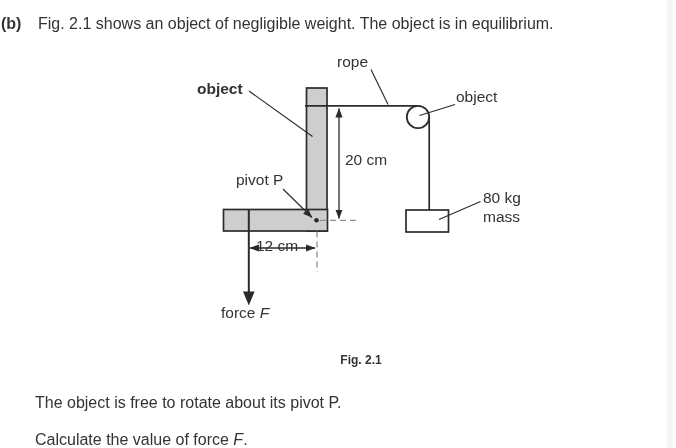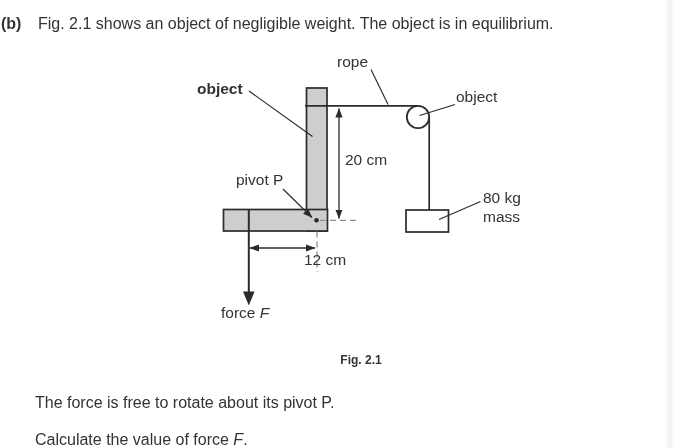--- a/index.html
+++ b/index.html
@@ -74,26 +74,26 @@
 
     <line x1="248.8" y1="210" x2="248.8" y2="293" style="stroke:var(--line);stroke-width:2;"></line>
     <polygon class="solid" points="243,291.5 254.6,291.5 248.8,305.5"></polygon>
   </svg>
 
   <div class="lbl" style="left:197px;top:80px;font-weight:bold;">object</div>
   <div class="lbl" style="left:337px;top:53px;">rope</div>
   <div class="lbl" style="left:456px;top:88px;">object</div>
   <div class="lbl" style="left:345px;top:151px;">20 cm</div>
   <div class="lbl" style="left:236px;top:171px;">pivot P</div>
-  <div class="lbl" style="left:256px;top:251px;margin-left:48px;">12 cm</div>
+  <div class="lbl" style="left:256px;top:237px;">12 cm</div>
   <div class="lbl" style="left:221px;top:304px;"><span>force </span><span class="it">F</span></div>
   <div class="lbl mass-lbl" style="left:483px;top:189px;">
     <div>80 kg</div>
     <div>mass</div>
   </div>
 
   <div class="caption" style="left:261px;top:353px;width:200px;">Fig. 2.1</div>
 
-  <div class="body-line" style="left:35px;top:393px;">The force is free to rotate about its pivot P.</div>
+  <div class="body-line" style="left:35px;top:393px;">The object is free to rotate about its pivot P.</div>
   <div class="body-line" style="left:35px;top:430px;"><span>Calculate the value of force </span><span class="it">F</span><span>.</span></div>
 
   <div class="scan-edge"></div>
 </div>
 
 </body></html>

